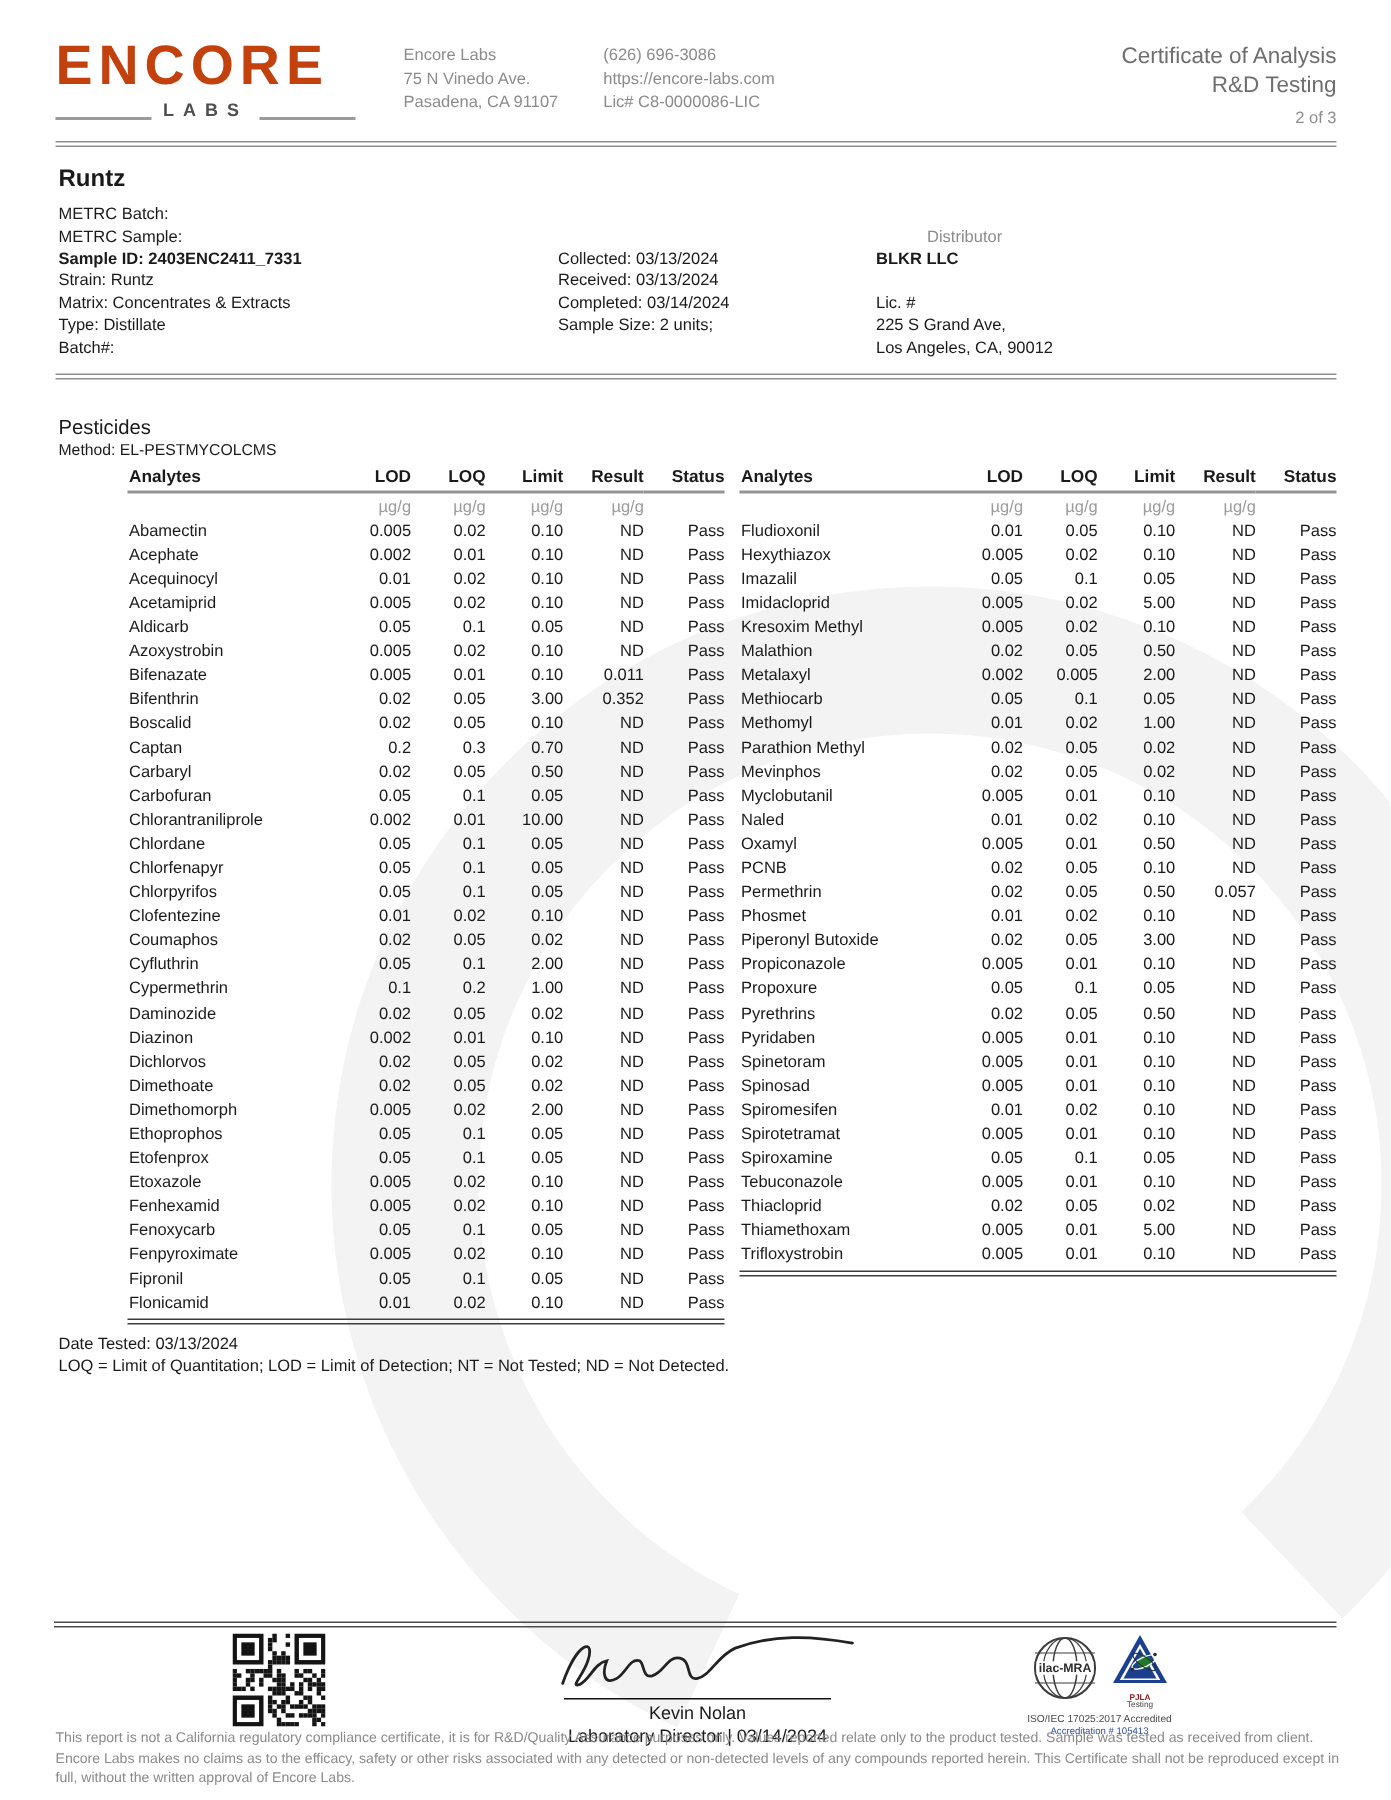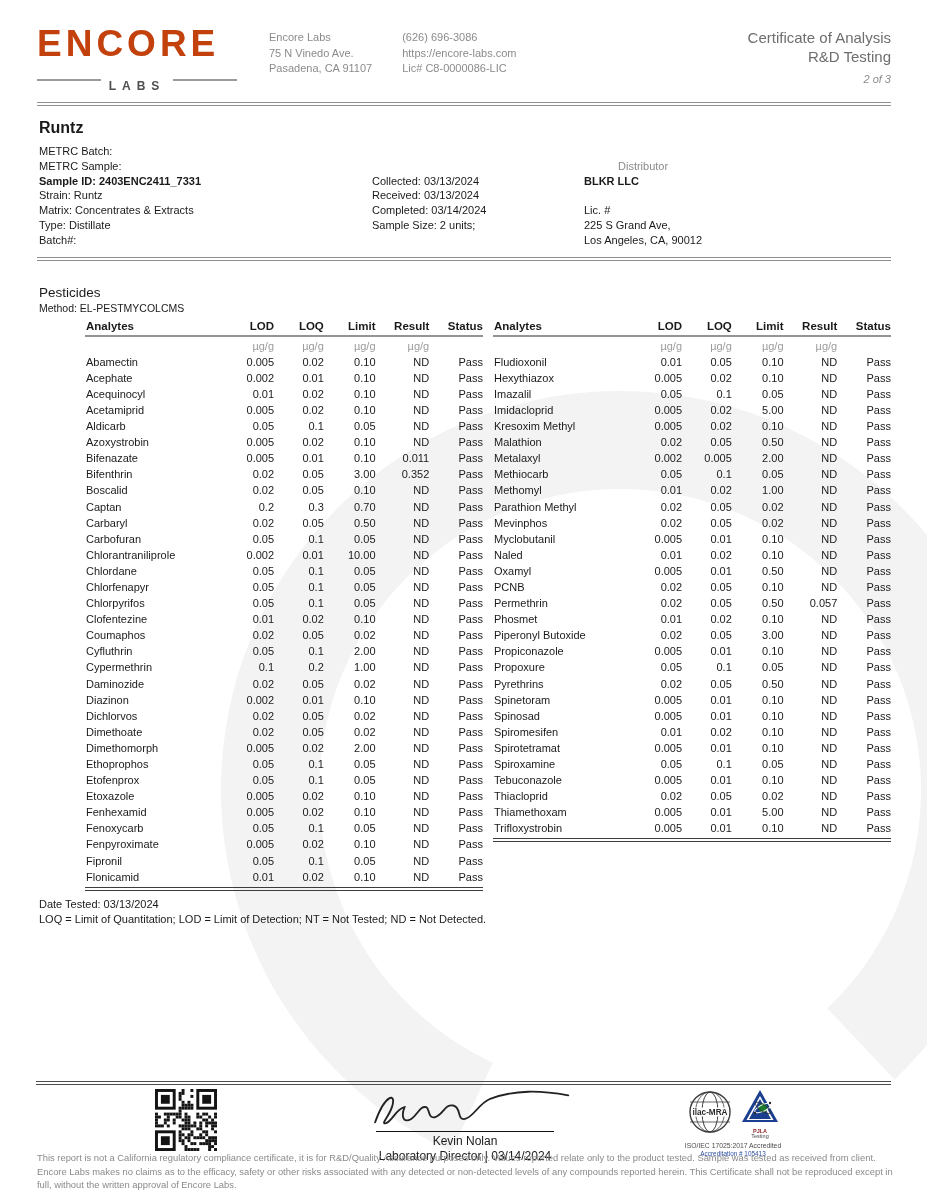--- a/index.html
+++ b/index.html
@@ -5,28 +5,28 @@
   html,body{margin:0;padding:0;background:#fff;}
   .page{position:relative;width:927px;height:1200px;background:#fff;overflow:hidden;
         font-family:"Liberation Sans", sans-serif;color:#1a1a1a;}
   .wm{position:absolute;left:0;top:0;z-index:0;}
   .content{position:relative;z-index:1;padding:26px 36px 0 37px;}
 
   
   .hdr{display:flex;align-items:flex-start;}
   .logo-block{width:218px;}
   .logo-word{font-size:37px;font-weight:800;letter-spacing:4px;color:#c2410c;line-height:36px;font-stretch:condensed;}
-  .logo-sub{display:flex;align-items:flex-start;gap:8px;margin-top:17px;width:200px;}
+  .logo-sub{display:flex;align-items:flex-end;gap:8px;margin-top:4px;width:200px;}
   .logo-sub .ln{flex:1;border-top:2px solid #9a9a9a;}
   .logo-sub .t{font-size:12px;font-weight:700;letter-spacing:6px;color:#4f4f4f;}
   .lab-info{display:flex;gap:30px;margin-left:14px;margin-top:4px;}
   .lab-col div{font-size:11px;color:#8b8b8b;line-height:15.5px;}
   .hdr-right{flex:1;text-align:right;margin-top:2px;}
   .hdr-right .big{font-size:15px;color:#6e6e6e;line-height:19px;}
-  .hdr-right .pg{font-size:11px;color:#8d8d8d;margin-top:7px;font-style:italic;}
+  .hdr-right .pg{font-size:11px;color:#8d8d8d;margin-top:7px;}
 
   .rule{height:2px;border-top:1px solid #8f8f8f;border-bottom:1px solid #8f8f8f;margin-top:9px;}
 
   
   .sample-name{font-size:16px;font-weight:700;margin:13px 0 7px 2px;}
   .sample-grid{display:grid;grid-template-columns:333px 212px 1fr;font-size:11px;line-height:14.8px;margin-left:2px;}
   .sg div{min-height:14.8px;}
   .b{font-weight:700;}
   .gray{color:#8b8b8b;margin-left:34px;}
 
@@ -617,20 +617,28 @@
                 <td>0.1</td>
                 <td>0.05</td>
                 <td>ND</td>
                 <td>Pass</td>
               </tr>
               <tr>
                 <td>Pyrethrins</td>
                 <td>0.02</td>
                 <td>0.05</td>
                 <td>0.50</td>
+                <td>ND</td>
+                <td>Pass</td>
+              </tr>
+              <tr>
+                <td>Pyridaben</td>
+                <td>0.005</td>
+                <td>0.01</td>
+                <td>0.10</td>
                 <td>ND</td>
                 <td>Pass</td>
               </tr>
               <tr>
                 <td>Spinetoram</td>
                 <td>0.005</td>
                 <td>0.01</td>
                 <td>0.10</td>
                 <td>ND</td>
                 <td>Pass</td>

